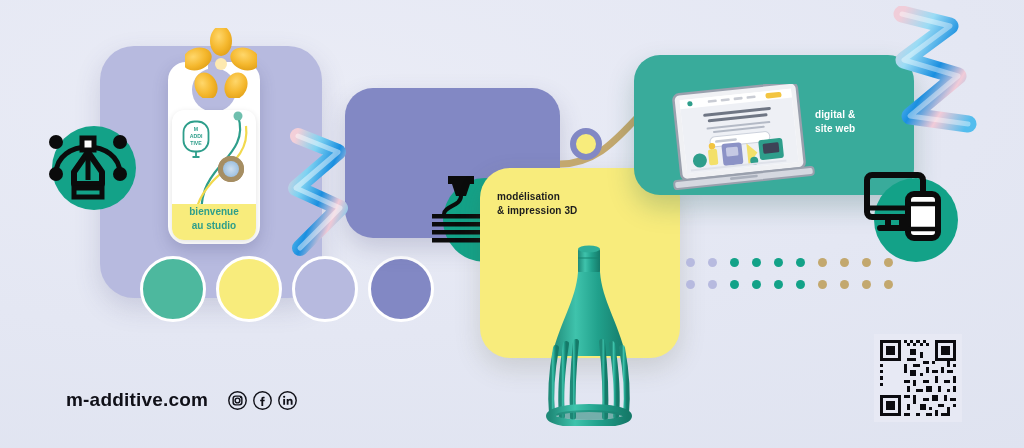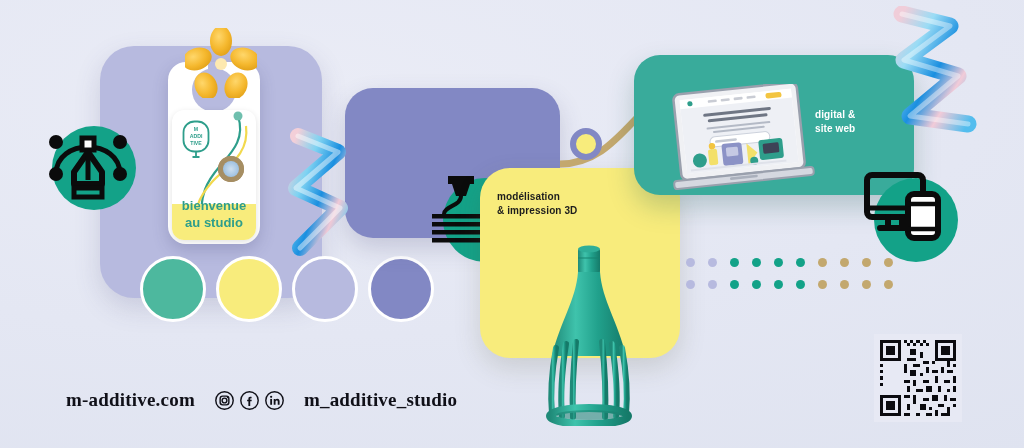--- a/index.html
+++ b/index.html
@@ -47,21 +47,21 @@
                box-shadow:0 6px 16px rgba(60,60,110,.22);overflow:hidden;}
   #hanger-hole{position:absolute;left:50%;top:6px;transform:translateX(-50%);
                width:44px;height:44px;border-radius:50%;background:#b7badf;
                box-shadow:inset 0 0 0 0 #fff;}
   #hanger-slot{position:absolute;left:50%;top:-3px;transform:translateX(-50%);
                width:12px;height:22px;background:#b7badf;border-radius:6px;}
   #hanger-card{position:absolute;left:4px;top:48px;right:4px;bottom:4px;background:#fff;border-radius:12px;
                box-shadow:0 2px 6px rgba(0,0,0,.12);overflow:hidden;}
   #hanger-footer{position:absolute;left:0;right:0;bottom:0;height:36px;background:#f8ec7c;}
   .hanger-text{position:absolute;left:0;right:0;text-align:center;color:#2e9e8b;
-               font-size:13px;line-height:1.35;font-weight:700;white-space:pre-line;}
+               font-size:10px;line-height:1.35;font-weight:700;white-space:pre-line;}
   #hanger-logo{position:absolute;left:10px;top:10px;width:28px;height:40px;}
   #hanger-medal{position:absolute;left:46px;top:46px;width:26px;height:26px;border-radius:50%;
                 background:#a68e63;box-shadow:inset 0 0 0 3px #a68e63;}
   #hanger-medal::after{content:"";position:absolute;left:5px;top:5px;right:5px;bottom:5px;border-radius:50%;
                 background:radial-gradient(circle,#cfe0ef 0%,#9fc1e0 70%,#7fa8cf 100%);}
   #flower{position:absolute;left:185px;top:28px;width:72px;height:70px;}
 
   
   .swatch{position:absolute;top:256px;width:66px;height:66px;border-radius:50%;
           border:3px solid #ffffff;box-sizing:border-box;}
@@ -87,21 +87,21 @@
 
   
   #dots{position:absolute;left:686px;top:258px;width:212px;height:40px;}
   .dot{position:absolute;width:9px;height:9px;border-radius:50%;}
 
   
   #qr{position:absolute;left:874px;top:334px;width:88px;height:88px;}
 
   
   #footer{position:absolute;left:66px;top:389px;display:flex;align-items:center;gap:14px;}
-  .foot-text{color:#101018;font-size:19px;font-weight:700;letter-spacing:.2px;font-family:Liberation Serif, serif;}
+  .foot-text{color:#101018;font-size:19px;font-weight:700;letter-spacing:.2px;}
   .social-row{display:flex;align-items:center;gap:6px;margin:0 6px;}
   .soc{width:19px;height:19px;}
 </style>
 </head>
 <body>
 
 <div id="stage">
 
   <div id="panel-lilac" class="card"></div>
 
@@ -428,16 +428,15 @@
         <path d="M14.4 7.2h-1.6c-1.4 0-2.2.9-2.2 2.3v1.4H9v2.2h1.6V19h2.3v-5.9h1.7l.3-2.2h-2V9.8c0-.5.2-.8.8-.8h1.2z" fill="#101018"></path>
       </svg>
       <svg class="soc" viewBox="0 0 24 24">
         <circle cx="12" cy="12" r="11" fill="none" stroke="#101018" stroke-width="1.8"></circle>
         <rect x="6.6" y="10" width="2.3" height="7.4" fill="#101018"></rect>
         <circle cx="7.75" cy="7.4" r="1.4" fill="#101018"></circle>
         <path d="M11 10h2.2v1c.5-.8 1.4-1.2 2.4-1.2 1.9 0 2.8 1.2 2.8 3.3v4.3h-2.3v-3.9c0-1-.4-1.6-1.3-1.6s-1.5.6-1.5 1.6v3.9H11z" fill="#101018"></path>
       </svg>
     </span>
 
-    <span class="foot-text">m_additive_studio</span>
   </div>
 
 </div>
 
 </body></html>

